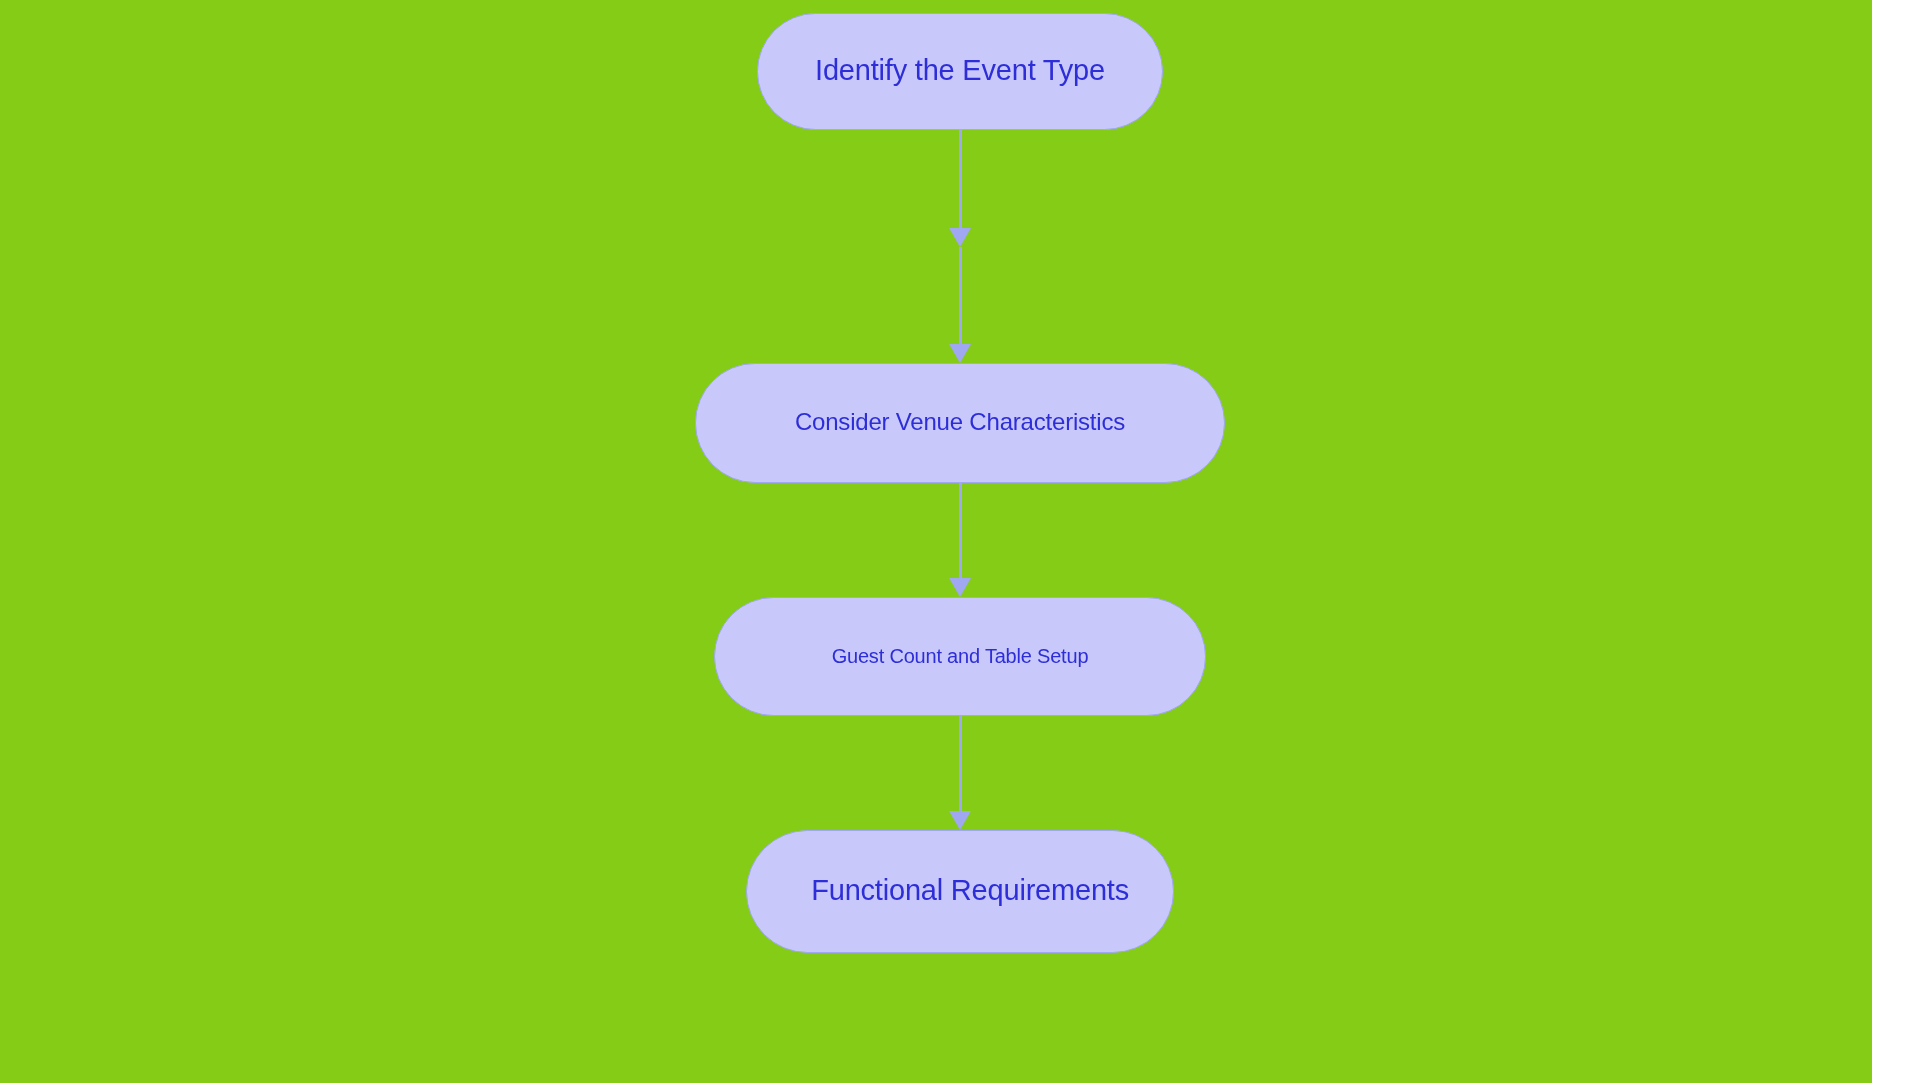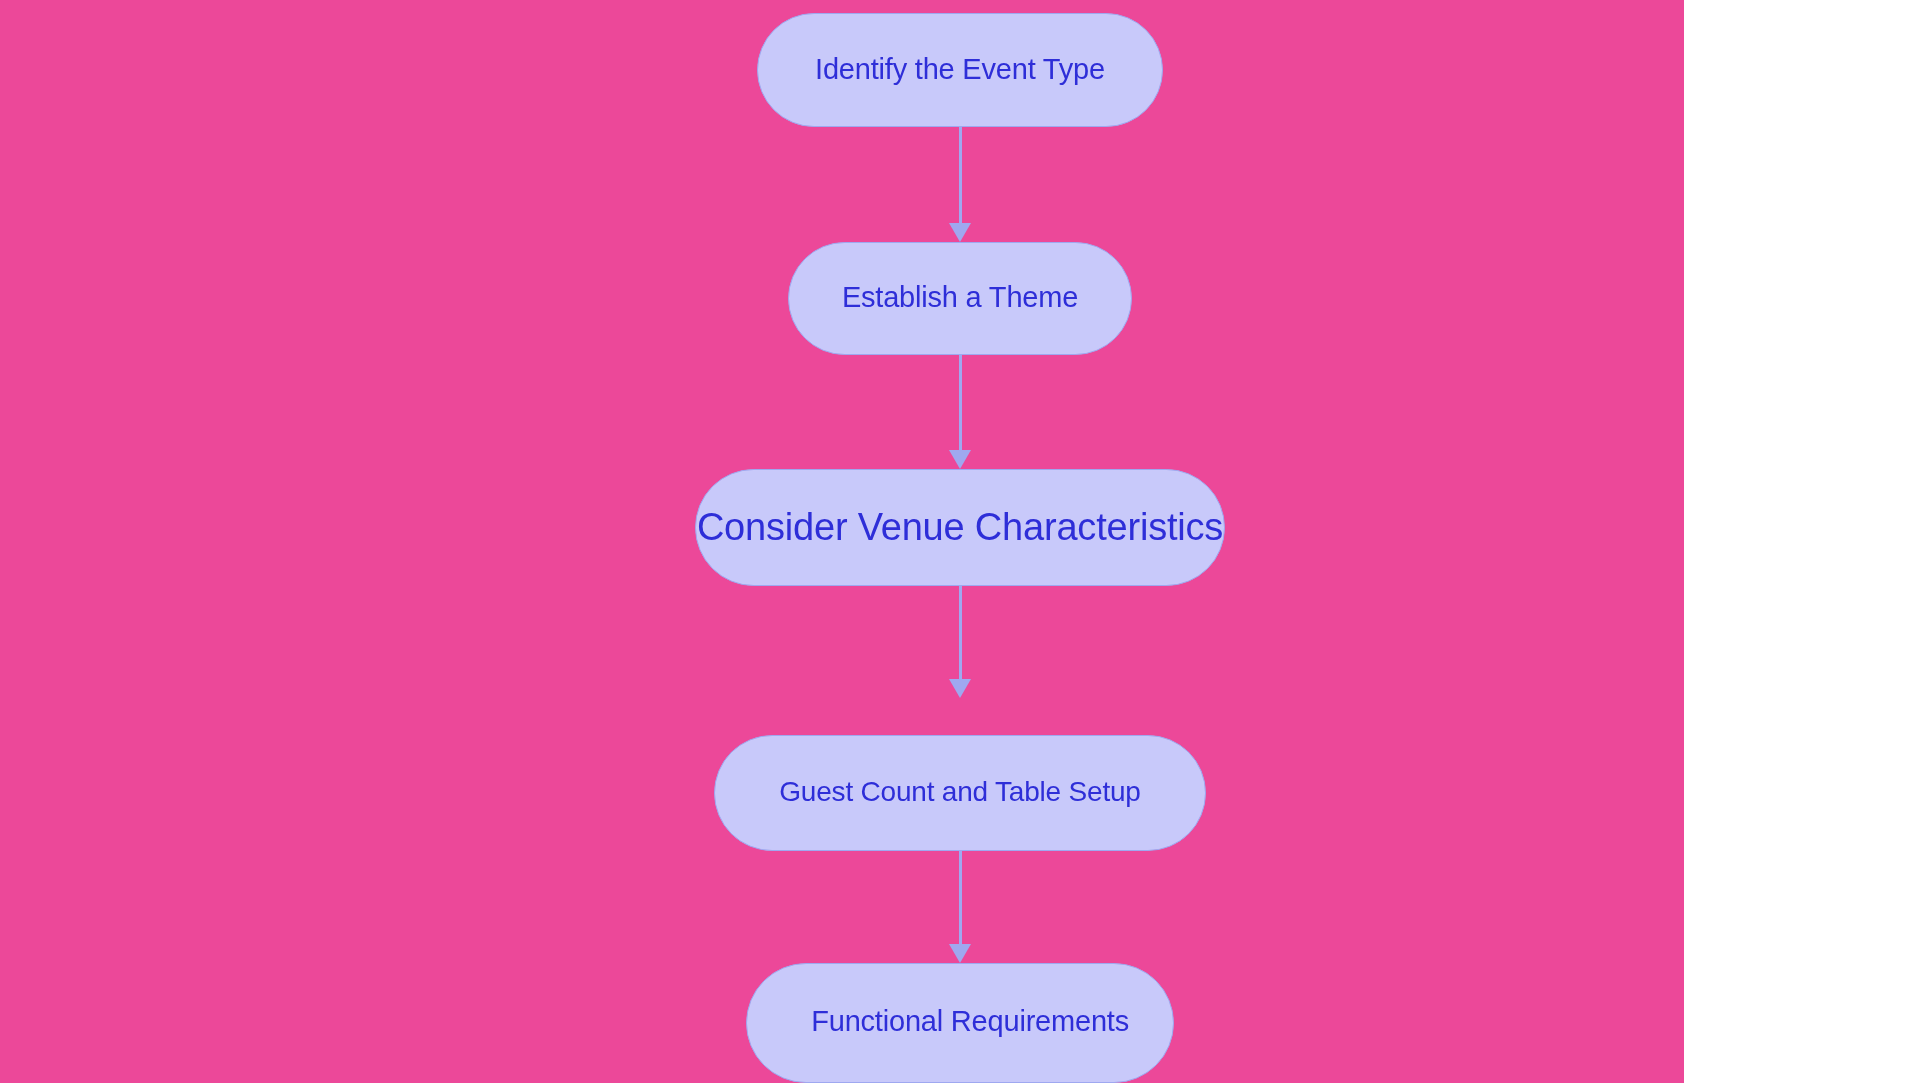--- a/index.html
+++ b/index.html
@@ -8,23 +8,23 @@
     background: #ffffff;
   }
   body {
     width: 1920px;
     height: 1083px;
     overflow: hidden;
     font-family: "Liberation Sans", sans-serif;
   }
   #flowchart-root {
     position: relative;
-    width: 1684px;
+    width: 1872px;
     height: 1083px;
-    background: #ec4899;
+    background: #84cc16;
   }
   #flow-column {
     position: absolute;
     left: 0;
     top: 0;
     width: 1920px;
     height: 1083px;
     display: flex;
     flex-direction: column;
     align-items: center;
@@ -67,22 +67,22 @@
     height: 0;
     border-left: 11px solid transparent;
     border-right: 11px solid transparent;
     border-top: 19px solid #9fa8f0;
     margin-top: -1px;
   }
 
   
   .n0 { width: 406px; height: 117px; margin-top: 13px; font-size: 29px; }
   .n1 { width: 344px; height: 116px; font-size: 29px; }
-  .n2 { width: 530px; height: 120px; font-size: 38px; }
-  .n3 { width: 492px; height: 119px; font-size: 28px; margin-top: 37px; }
+  .n2 { width: 530px; height: 120px; font-size: 24px; }
+  .n3 { width: 492px; height: 119px; font-size: 20px; }
   .n4 { width: 428px; height: 123px; font-size: 29px; justify-content: flex-end; }
 
   .c0 { height: 117px; }
   .c1 { height: 116px; }
   .c2 { height: 114px; }
   .c3 { height: 114px; }
 </style>
 </head>
 <body>
 
@@ -91,23 +91,20 @@
 
     <div class="node n0">
       <span class="node-label">Identify the Event Type</span>
     </div>
 
     <div class="connector c0">
       <div class="shaft"></div>
       <div class="head"></div>
     </div>
 
-    <div class="node n1">
-      <span class="node-label">Establish a Theme</span>
-    </div>
 
     <div class="connector c1">
       <div class="shaft"></div>
       <div class="head"></div>
     </div>
 
     <div class="node n2">
       <span class="node-label">Consider Venue Characteristics</span>
     </div>
 

